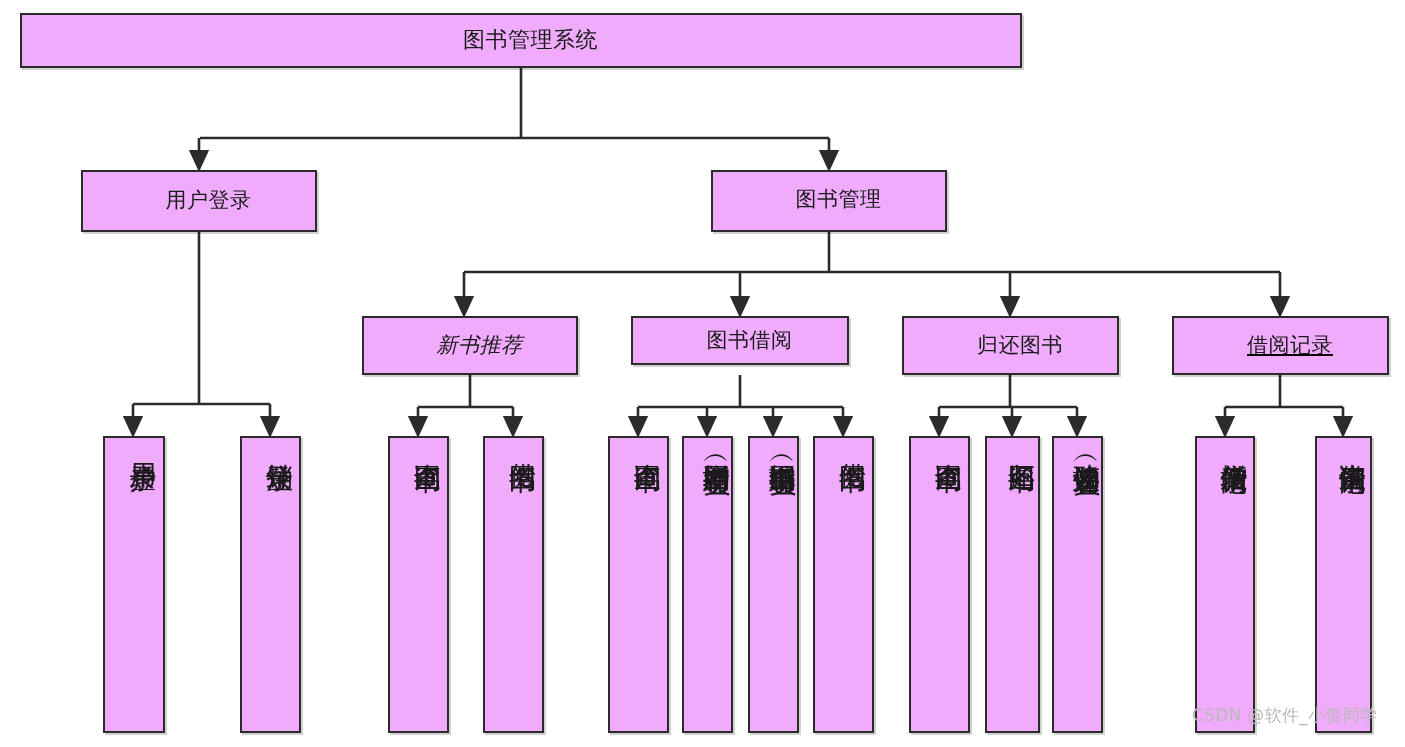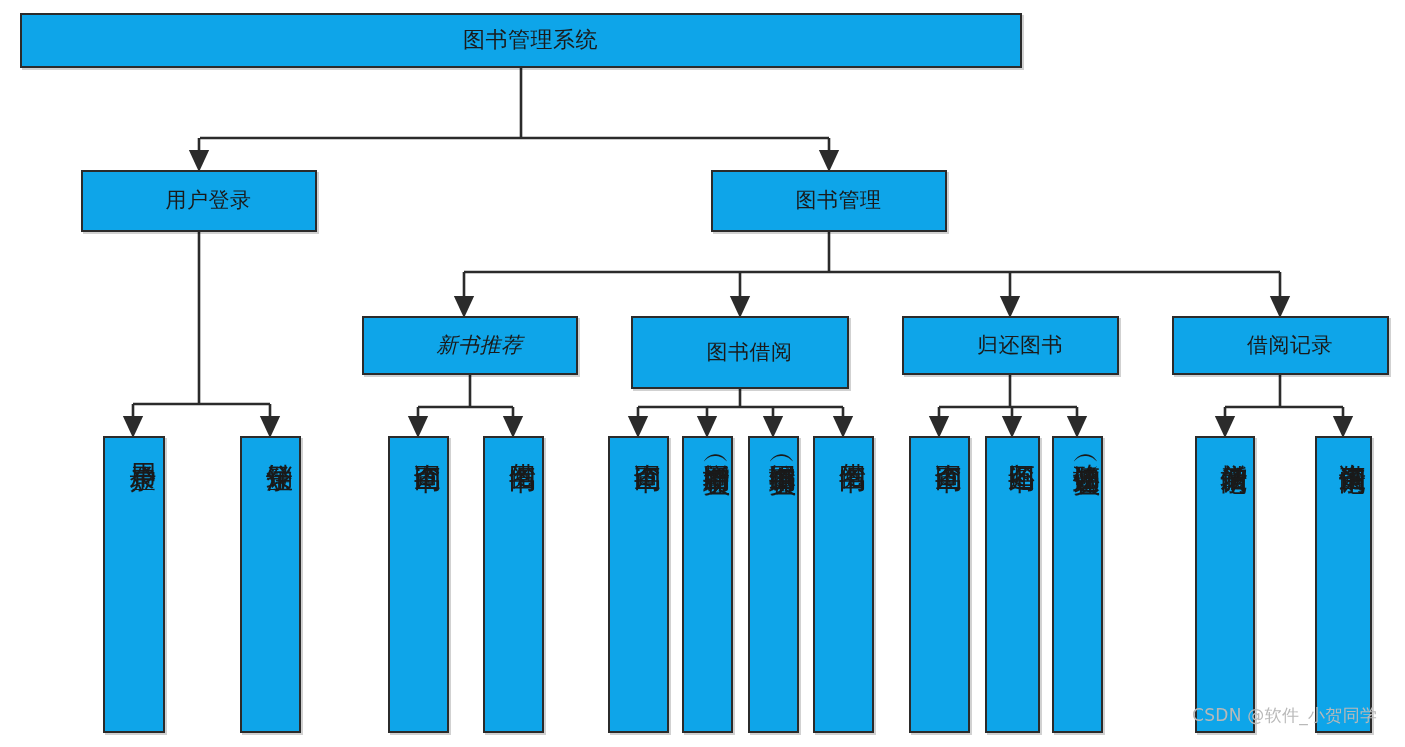--- a/index.html
+++ b/index.html
@@ -23,21 +23,21 @@
     position: absolute;
     top: 0;
     left: 0;
     width: 1405px;
     height: 747px;
     display: block;
   }
   .node-box {
     position: absolute;
     box-sizing: border-box;
-    background: #0ea5e9;
+    background: #f0abfc;
     border: 2.5px solid #2b2b2b;
     display: flex;
     align-items: center;
     justify-content: center;
     box-shadow: 2px 2px 0 rgba(0,0,0,0.18);
     padding-left: 19px;
   }
   .node-label-h {
     font-size: 21px;
     color: #1a1a1a;
@@ -119,33 +119,33 @@
       </g>
   </svg>
 
   <div id="nodes-layer">
       <div class="node-box title" style="left: 20px; top: 13px; width: 1002px; height: 55px;">
         <span class="node-label-h">图书管理系统</span>
       </div>
       <div class="node-box" style="left: 81px; top: 170px; width: 236px; height: 62px;">
         <span class="node-label-h">用户登录</span>
       </div>
-      <div class="node-box" style="left: 711px; top: 170px; width: 236px; height: 62px;">
+      <div class="node-box" style="left: 711px; top: 170px; width: 236px; height: 62px; font-family: Liberation Mono, monospace;">
         <span class="node-label-h">图书管理</span>
       </div>
       <div class="node-box" style="left: 362px; top: 316px; width: 216px; height: 59px; font-style: italic;">
         <span class="node-label-h">新书推荐</span>
       </div>
-      <div class="node-box" style="left: 631px; top: 316px; width: 218px; height: 73px;">
+      <div class="node-box" style="left: 631px; top: 316px; width: 218px; height: 49px;">
         <span class="node-label-h">图书借阅</span>
       </div>
       <div class="node-box" style="left: 902px; top: 316px; width: 217px; height: 59px;">
         <span class="node-label-h">归还图书</span>
       </div>
-      <div class="node-box" style="left: 1172px; top: 316px; width: 217px; height: 59px;">
+      <div class="node-box" style="left: 1172px; top: 316px; width: 217px; height: 59px; text-decoration: underline;">
         <span class="node-label-h">借阅记录</span>
       </div>
       <div class="node-box leaf" style="left: 103px; top: 436px; width: 62px; height: 297px;">
         <span class="node-label-v">用户登录</span>
       </div>
       <div class="node-box leaf" style="left: 240px; top: 436px; width: 61px; height: 297px;">
         <span class="node-label-v">注销登录</span>
       </div>
       <div class="node-box leaf" style="left: 388px; top: 436px; width: 61px; height: 297px;">
         <span class="node-label-v">查询图书</span>

